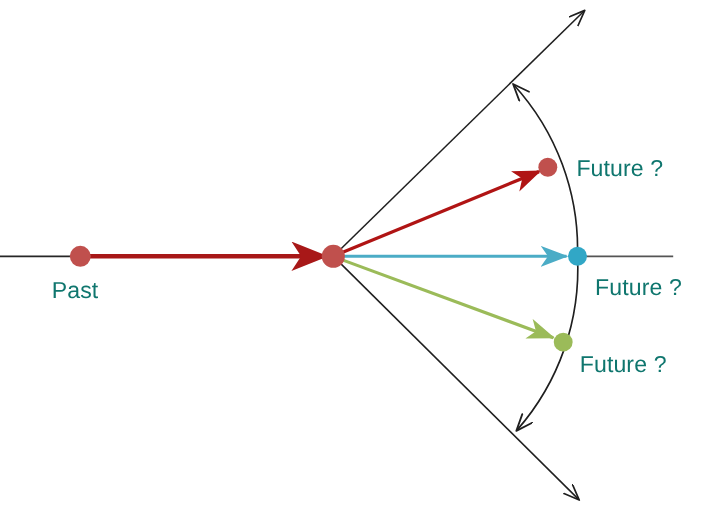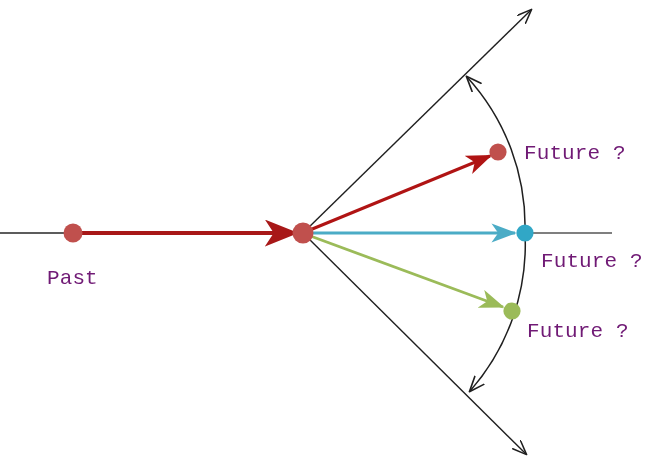--- a/index.html
+++ b/index.html
@@ -21,28 +21,28 @@
   }
   #diagram-svg {
     position: absolute;
     left: 0;
     top: 0;
     width: 646px;
     height: 467px;
   }
   .dgm-label {
     position: absolute;
-    font-family: Liberation Mono, monospace;
+    font-family: Liberation Sans, sans-serif;
     font-size: 21px;
-    color: #701a75;
+    color: #0f766e;
     white-space: nowrap;
     line-height: 1;
     letter-spacing: 0.1px;
   }
-  #label-past      { left: 47px;  top: 268px; }
+  #label-past      { left: 47px;  top: 254px; }
   #label-present   { left: 255px; top: 257px; }
   #label-future-1  { left: 524px; top: 143px; }
   #label-future-2  { left: 541px; top: 251px; }
   #label-future-3  { left: 527px; top: 321px; }
 </style>
 </head>
 <body>
 
 <div id="diagram-root">
 

